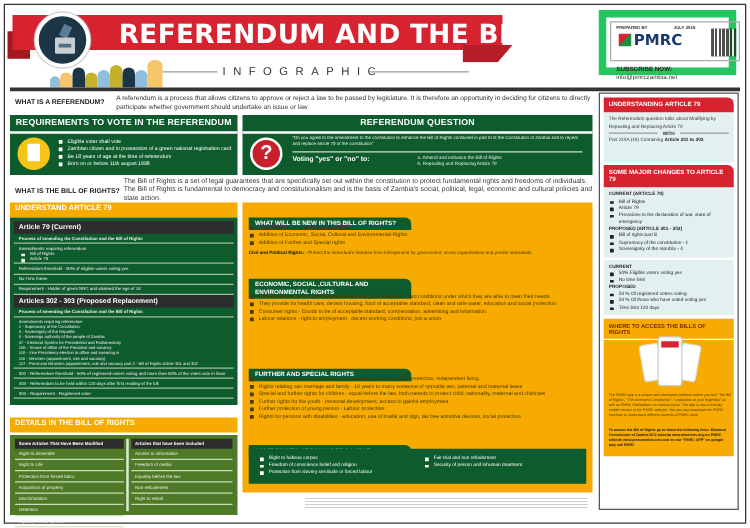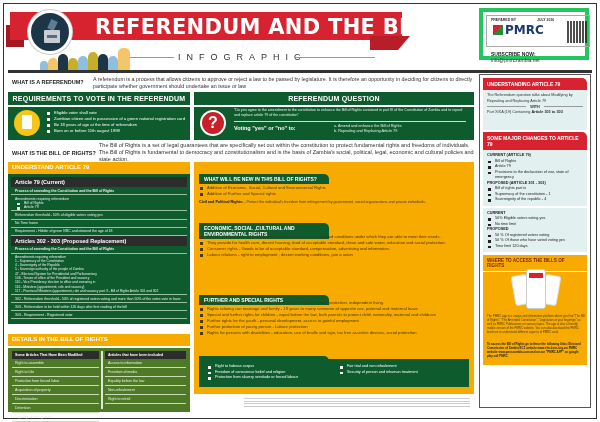--- a/index.html
+++ b/index.html
@@ -11,21 +11,21 @@
 .title{position:absolute;left:95px;top:15px;font-size:21px;font-weight:bold;color:#fff;letter-spacing:.3px;font-family:"DejaVu Sans",sans-serif}
 .subtitle{position:absolute;left:178px;top:52px;font-size:9px;letter-spacing:6px;color:#333}
 .sub-line{position:absolute;top:57px;height:1px;background:#999}
 .ballot{position:absolute;left:28px;top:10px;width:44px;height:44px;border-radius:50%;background:#1c3547;border:3px solid #fff;box-shadow:0 0 0 1px #ccc}
 .ballot-box{position:absolute;left:13px;top:17px;width:16px;height:13px;background:#c8cdd2;border-radius:1px}
 .ballot-slot{position:absolute;left:16px;top:22px;width:10px;height:3px;background:#4f6d86}
 .ballot-paper{position:absolute;left:18px;top:7px;width:7px;height:10px;background:#5d7d96;transform:rotate(25deg)}
 .people{position:absolute;left:40px;top:42px;width:90px;height:28px}
 .person{position:absolute;bottom:0;border-radius:5px 5px 0 0}
 .hr-top{position:absolute;left:8px;top:70px;width:584px;height:3px;background:#333}
-.logo-box{position:absolute;left:479px;top:8px;width:110px;height:52px;border:4px solid #22c55e;background:#fff}
+.logo-box{position:absolute;left:479px;top:8px;width:110px;height:52px;border:6px solid #22c55e;background:#fff}
 .logo-inner{position:absolute;left:3px;top:3px;width:104px;height:32px;border:1px solid #aaa}
 .prep{position:absolute;left:4px;top:2px;font-size:3.5px;font-weight:bold;color:#333}
 .date{position:absolute;left:50px;top:2px;font-size:3.5px;font-weight:bold;color:#333}
 .pmrc{position:absolute;left:18px;top:7px;font-size:12px;font-weight:bold;color:#1b3a6b;font-family:"DejaVu Sans",sans-serif}
 .pmrc-sq{position:absolute;left:6px;top:9px;width:10px;height:10px;background:linear-gradient(135deg,#d7232f 50%,#1b8f3a 50%)}
 .qr{position:absolute;left:80px;top:5px;width:20px;height:22px;background:repeating-linear-gradient(90deg,#222 0 2px,#fff 2px 3px),#222;opacity:.8}
 .sub-now{position:absolute;left:8px;top:39px;font-size:5px;color:#333}
 .sub-now b{color:#222}
 .lbl{position:absolute;font-weight:bold;font-size:5.5px;color:#222}
 .para{position:absolute;font-size:5.3px;color:#333;line-height:7px}

